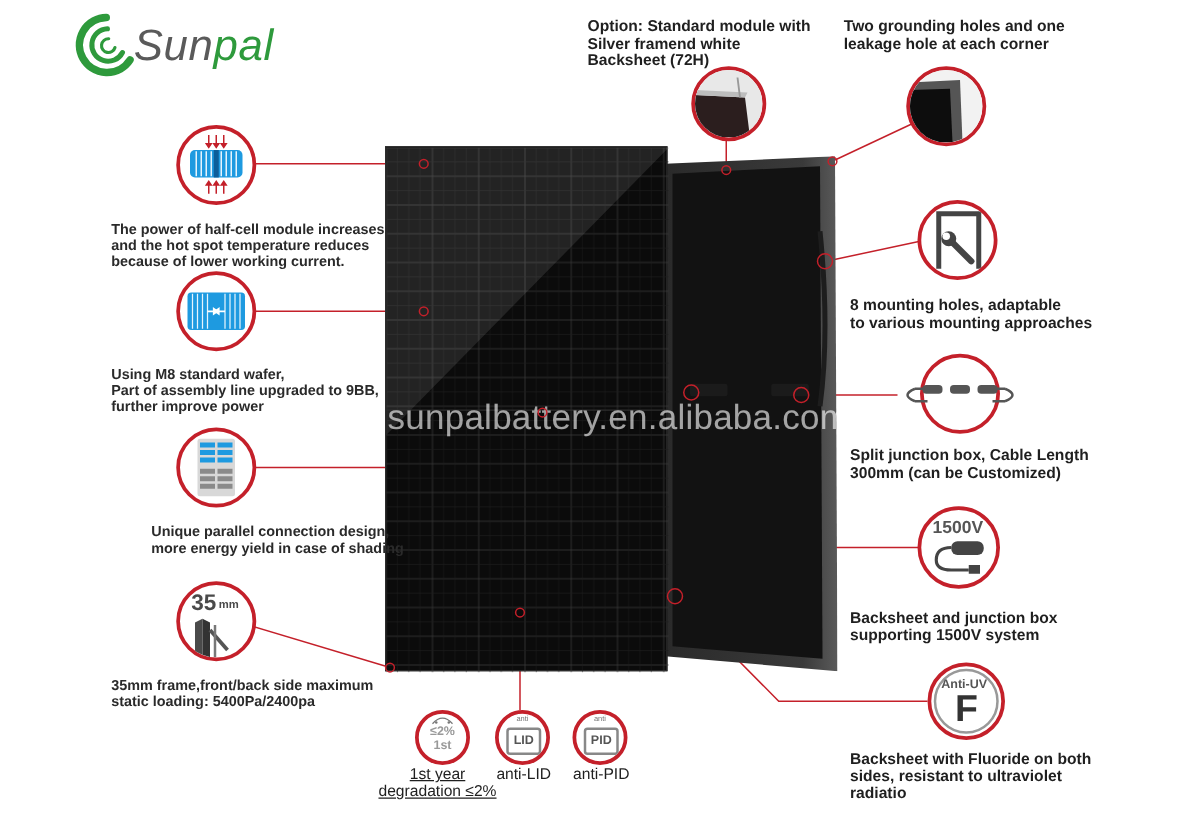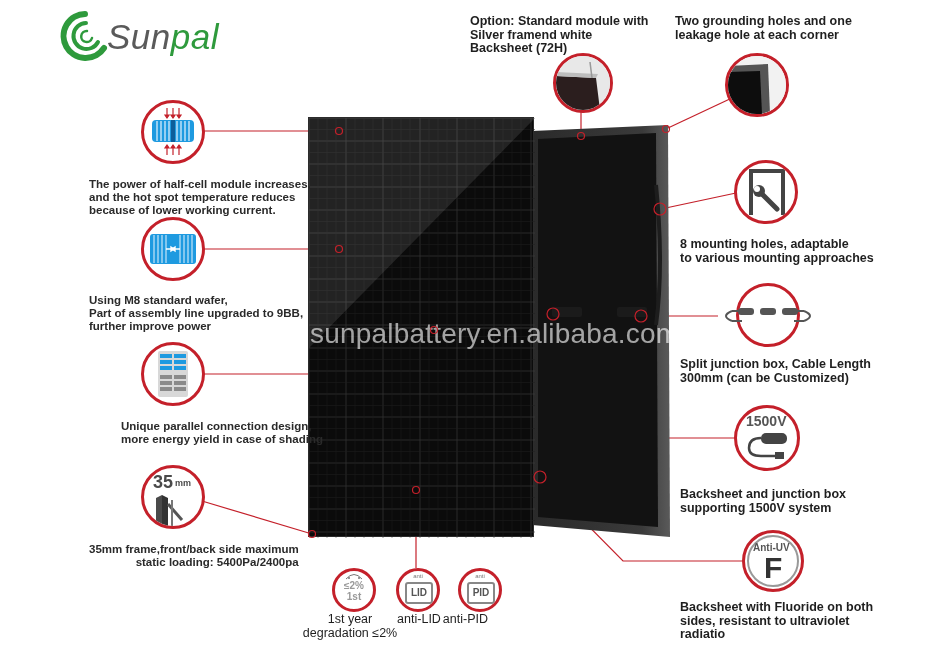--- a/index.html
+++ b/index.html
@@ -192,21 +192,21 @@
     <span class="abs" style="left:9px;top:4px;font-size:18px;font-weight:bold;color:#4a4a4a;">35</span>
     <span class="abs" style="left:31px;top:10px;font-size:9px;font-weight:bold;color:#4a4a4a;">mm</span>
     <svg class="abs" style="left:0;top:0;" width="58" height="58" viewBox="0 0 58 58">
       <polygon points="12,30 18,27 18,58 12,58" fill="#4a4a4a"></polygon>
       <polygon points="18,27 24,30 24,58 18,58" fill="#333"></polygon>
       <line x1="24" y1="36" x2="38" y2="52" stroke="#555" stroke-width="3"></line>
       <line x1="28" y1="32" x2="28" y2="58" stroke="#777" stroke-width="2"></line>
     </svg>
   </div>
 </div>
-<div class="caption" style="left:89px;top:543px;text-align:right;">35mm frame,front/back side maximum
+<div class="caption" style="left:89px;top:543px;">35mm frame,front/back side maximum
 static loading: 5400Pa/2400pa</div>
 
 <div class="caption lg" style="left:470px;top:15px;">Option: Standard module with
 Silver framend white
  Backsheet (72H)</div>
 <div class="circle" style="left:553px;top:53px;width:60px;height:60px;">
   <svg width="54" height="54" viewBox="0 0 54 54">
     <rect width="54" height="54" fill="#e8e8e8"></rect>
     <polygon points="0,20 40,22 44,54 0,54" fill="#2b1e1e"></polygon>
     <polygon points="0,16 42,18 40,22 0,20" fill="#bdbdbd"></polygon>
@@ -278,30 +278,30 @@
   <div class="abs" style="left:0;top:0;width:38px;height:38px;text-align:center;">
     <svg class="abs" style="left:9px;top:1px;" width="20" height="8" viewBox="0 0 20 8">
       <path d="M2 7 Q10 -2 18 7" fill="none" stroke="#777" stroke-width="1"></path>
       <circle cx="5" cy="6" r="1" fill="#777"></circle>
         <circle cx="15" cy="6" r="1" fill="#777"></circle>
     </svg>
     <div class="abs" style="left:0;top:10px;width:38px;font-size:10px;font-weight:bold;color:#999;line-height:10px;">≤2%</div>
     <div class="abs" style="left:0;top:21px;width:38px;font-size:10px;font-weight:bold;color:#999;line-height:10px;">1st</div>
   </div>
 </div>
-<div class="badge-cap" style="left:290px;top:612px;width:120px;">1st year
+<div class="badge-cap" style="left:290px;top:612px;width:120px;text-decoration:underline;">1st year
 degradation ≤2%</div>
 
 <div class="circle" style="left:396px;top:568px;width:44px;height:44px;">
   <div class="abs" style="left:0;top:0;width:38px;height:38px;">
     <div class="abs" style="left:0;top:2px;width:38px;text-align:center;font-size:6px;color:#777;">anti</div>
     <div class="abs" style="left:6px;top:11px;width:24px;height:18px;border:2px solid #888;border-radius:3px;text-align:center;font-size:10px;line-height:18px;font-weight:bold;color:#555;">LID</div>
   </div>
 </div>
 <div class="badge-cap" style="left:388px;top:612px;width:62px;">anti-LID</div>
 
 <div class="circle" style="left:458px;top:568px;width:44px;height:44px;">
   <div class="abs" style="left:0;top:0;width:38px;height:38px;">
     <div class="abs" style="left:0;top:2px;width:38px;text-align:center;font-size:6px;color:#777;">anti</div>
     <div class="abs" style="left:6px;top:11px;width:24px;height:18px;border:2px solid #888;border-radius:3px;text-align:center;font-size:10px;line-height:18px;font-weight:bold;color:#555;">PID</div>
   </div>
 </div>
-<div class="badge-cap" style="left:426px;top:612px;width:62px;text-align:right;">anti-PID</div>
+<div class="badge-cap" style="left:450px;top:612px;width:62px;">anti-PID</div>
 
 </body></html>

